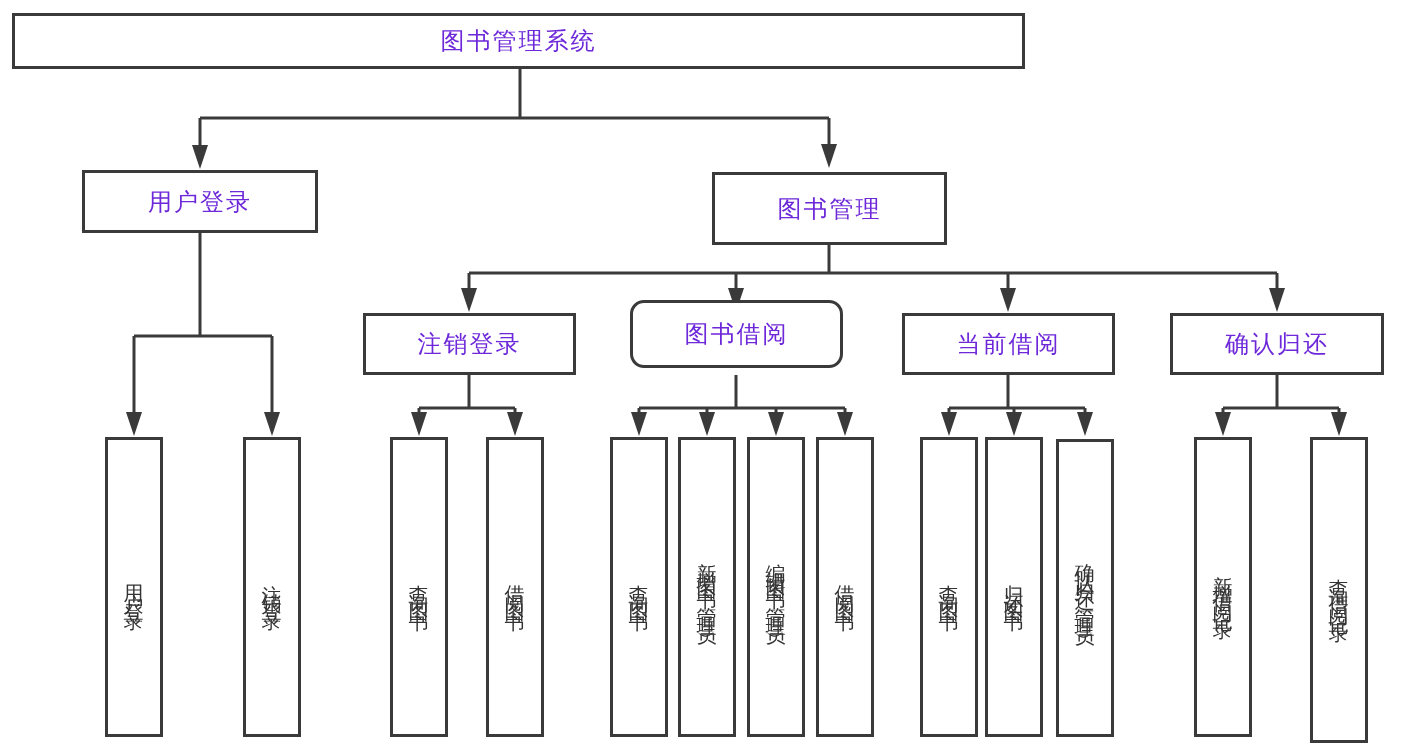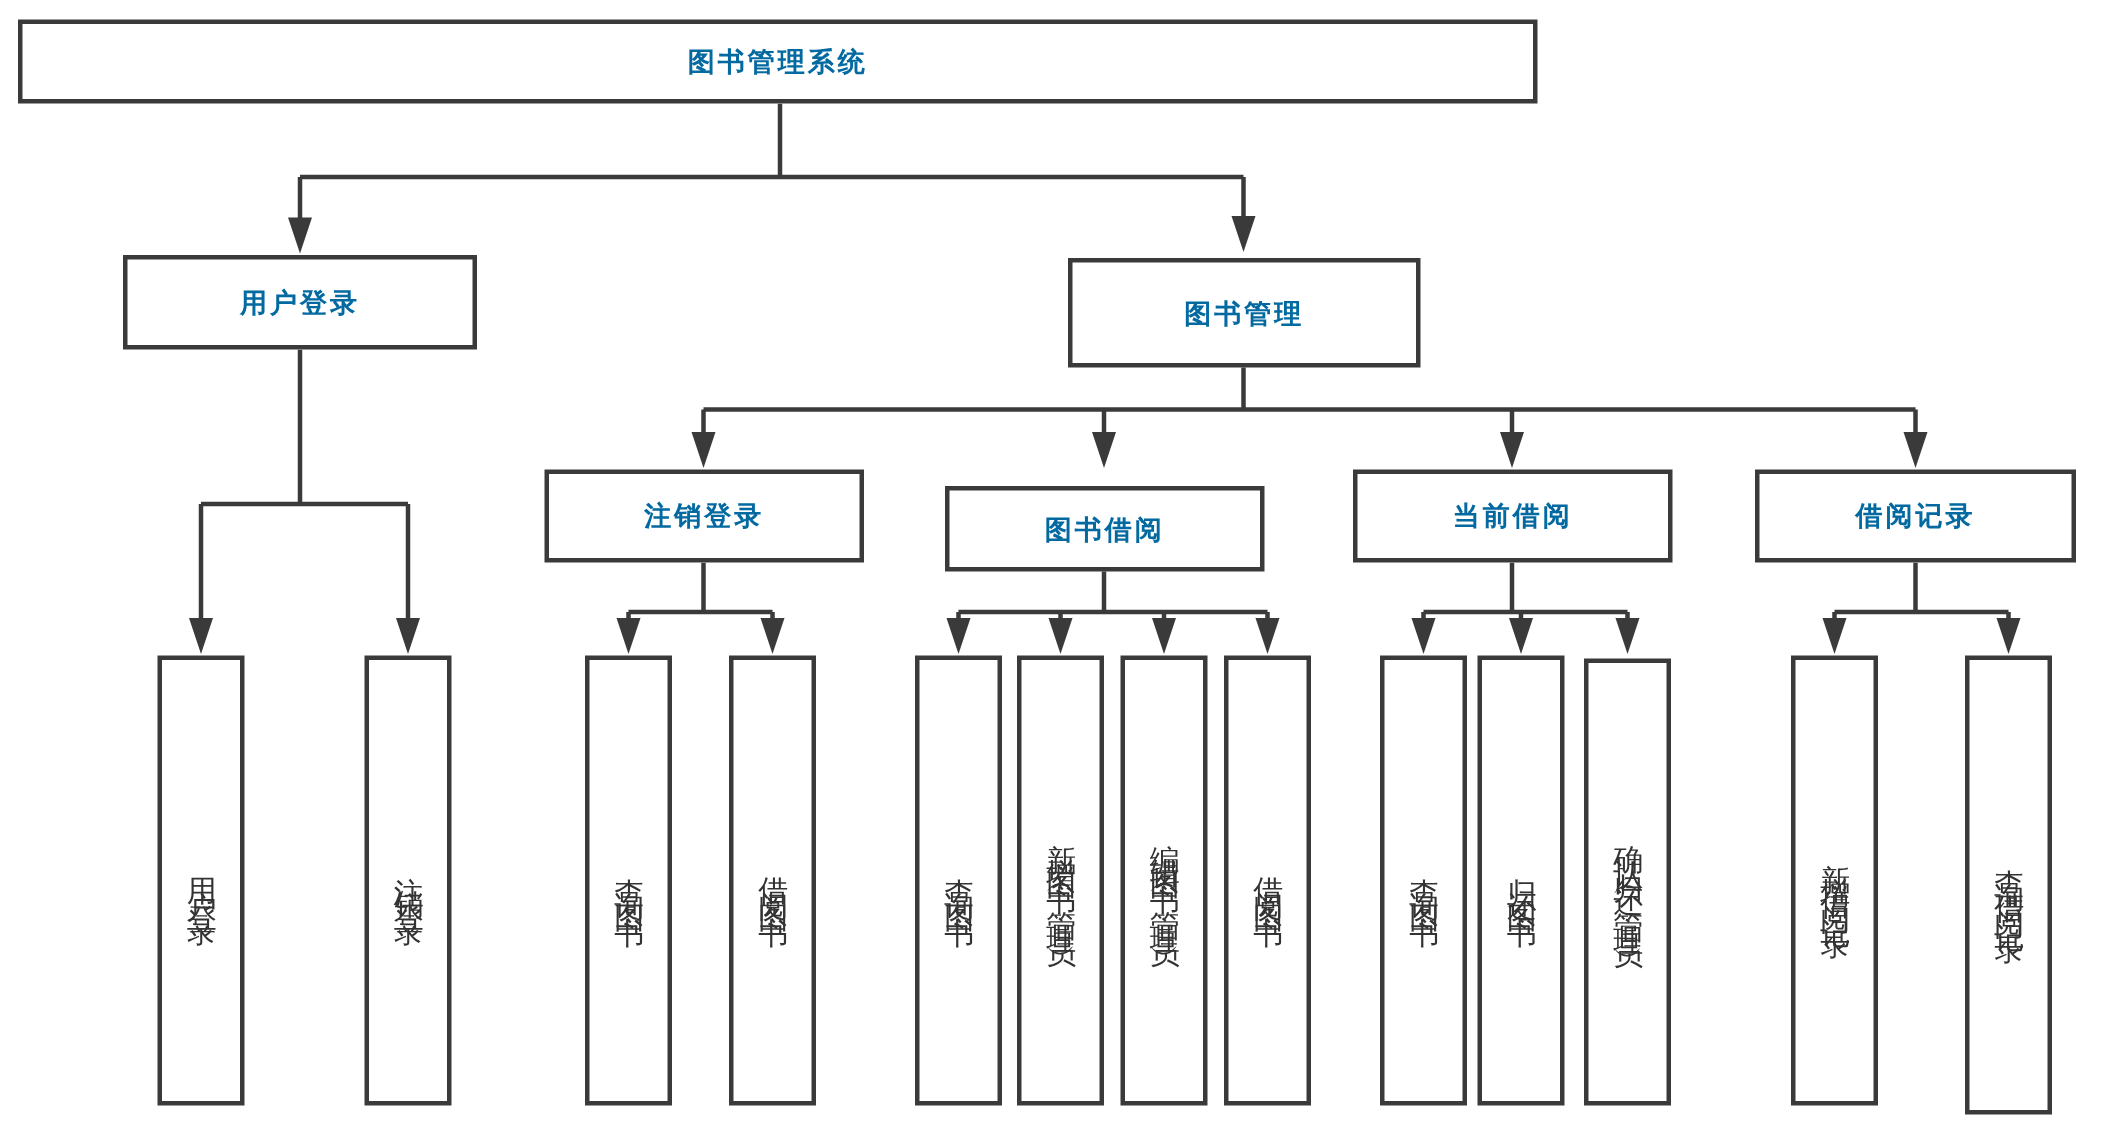--- a/index.html
+++ b/index.html
@@ -10,23 +10,22 @@
     font-family:"Liberation Sans","DejaVu Sans",sans-serif;
     color:#333333;
     overflow:hidden;
   }
   .stage svg{position:absolute;left:0;top:0;}
   .node{
     position:absolute;
     background:#ffffff;
     border:3px solid #3a3a3a;
     display:flex;align-items:center;justify-content:center;
-    font-size:18px;letter-spacing:2px;color:#0369a1;
+    font-size:24px;letter-spacing:2px;color:#6d28d9;
     box-sizing:border-box;
-    font-weight:bold;
   }
   .vnode{
     position:absolute;
     background:#ffffff;
     border:3px solid #3a3a3a;
     display:flex;align-items:center;justify-content:center;
     box-sizing:border-box;
   }
   .vnode .vtext{
     writing-mode:vertical-rl;
@@ -120,23 +119,23 @@
       <polygon points="1331,412 1347,412 1339,436"></polygon>
     </g>
   </svg>
 
   <div class="node" style="left:12px;top:13px;width:1013px;height:56px;">图书管理系统</div>
 
   <div class="node" style="left:82px;top:170px;width:236px;height:63px;">用户登录</div>
   <div class="node" style="left:712px;top:172px;width:235px;height:73px;">图书管理</div>
 
   <div class="node" style="left:363px;top:313px;width:213px;height:62px;">注销登录</div>
-  <div class="node" style="left:630px;top:324px;width:213px;height:57px;">图书借阅</div>
+  <div class="node" style="left:630px;top:300px;width:213px;height:68px;border-radius:14px;">图书借阅</div>
   <div class="node" style="left:902px;top:313px;width:213px;height:62px;">当前借阅</div>
-  <div class="node" style="left:1170px;top:313px;width:214px;height:62px;">借阅记录</div>
+  <div class="node" style="left:1170px;top:313px;width:214px;height:62px;">确认归还</div>
 
   <div class="vnode" style="left:105px;top:437px;width:58px;height:300px;">
     <span class="vtext">用户登录</span>
   </div>
   <div class="vnode" style="left:243px;top:437px;width:58px;height:300px;">
     <span class="vtext">注销登录</span>
   </div>
 
   <div class="vnode" style="left:390px;top:437px;width:58px;height:300px;">
     <span class="vtext">查询图书</span>

